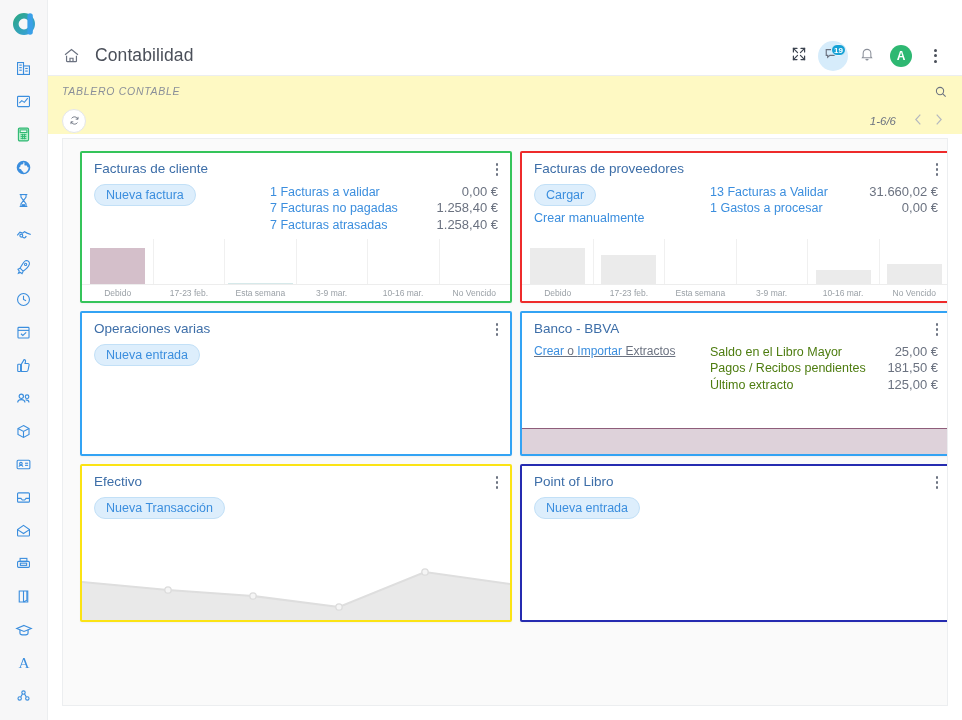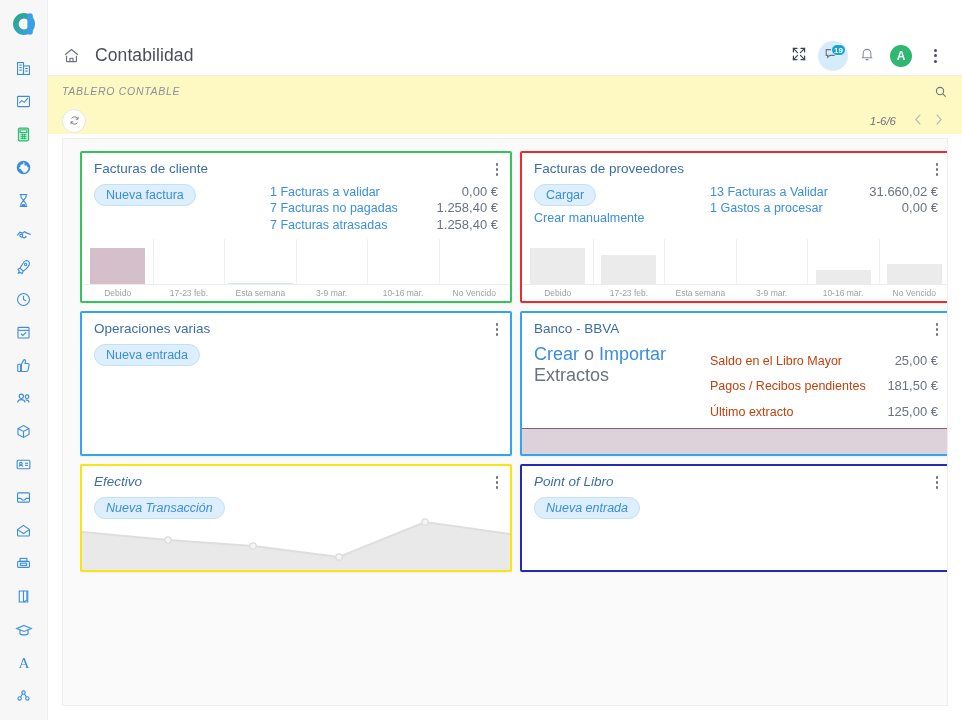--- a/index.html
+++ b/index.html
@@ -117,21 +117,21 @@
     width: 432px;
     background: #fff;
     border-radius: 2px;
     border: 2px solid #ccc;
     position: relative;
     overflow: hidden;
     box-shadow: 0 1px 2px rgba(0,0,0,.04);
   }
   .card.h-tall { height: 152px; }
   .card.h-mid  { height: 145px; }
-  .card.h-low  { height: 108px; font-style: italic; }
+  .card.h-low  { height: 158px; }
 
   .card-head {
     display: flex; align-items: flex-start;
     padding: 8px 10px 0 12px;
   }
   .card-title { font-size: 13.5px; color: #3d6ea8; font-weight: 400; }
   .card-menu { margin-left: auto; cursor: pointer; padding: 2px 2px 2px 6px; }
   .card-menu .dots-v i { background: #6b7280; width: 2.5px; height: 2.5px; }
 
   .card-body { display: flex; padding: 6px 12px 0 12px; }
@@ -143,27 +143,27 @@
     border-radius: 12px;
     padding: 3px 11px;
     font-size: 12.5px;
     cursor: pointer;
     white-space: nowrap;
   }
   .sub-link {
     display: block; margin-top: 5px;
     font-size: 12.5px; color: #3b8ede; cursor: pointer;
   }
-  .plain-line { font-size: 18px; color: #6b7280; margin-top: 0; }
+  .plain-line { font-size: 12px; color: #6b7280; margin-top: 0; text-decoration: underline; }
   .plain-line .lnk { color: #3b8ede; cursor: pointer; }
 
   .card-right { flex: 1; }
   .kv { display: flex; align-items: baseline; line-height: 16.5px; }
   .kv .k { font-size: 12.5px; color: #3b8ede; cursor: pointer; }
-  .kv .k.muted { color: #c2410c; cursor: default; margin-top: 9px; }
+  .kv .k.muted { color: #4d7c0f; cursor: default; }
   .kv .v { margin-left: auto; font-size: 13px; color: #6b7280; white-space: nowrap; }
 
   
   .chart {
     position: absolute; left: 0; right: 0; bottom: 0;
     height: 62px;
   }
   .bars { position: absolute; left: 0; right: 0; top: 0; bottom: 16px; display: flex; }
   .bcol {
     flex: 1; position: relative;

